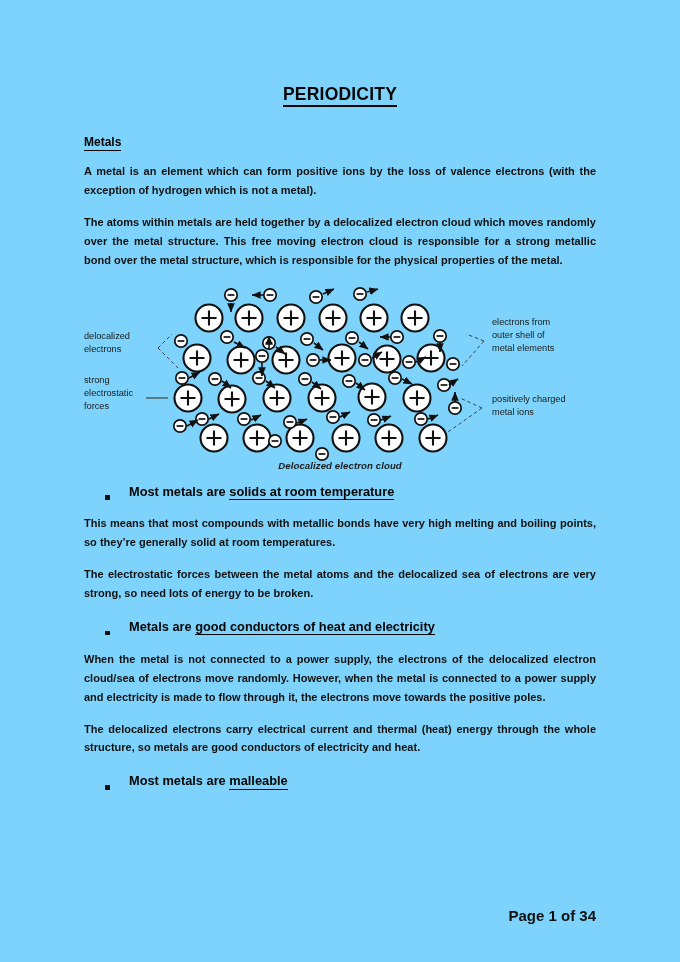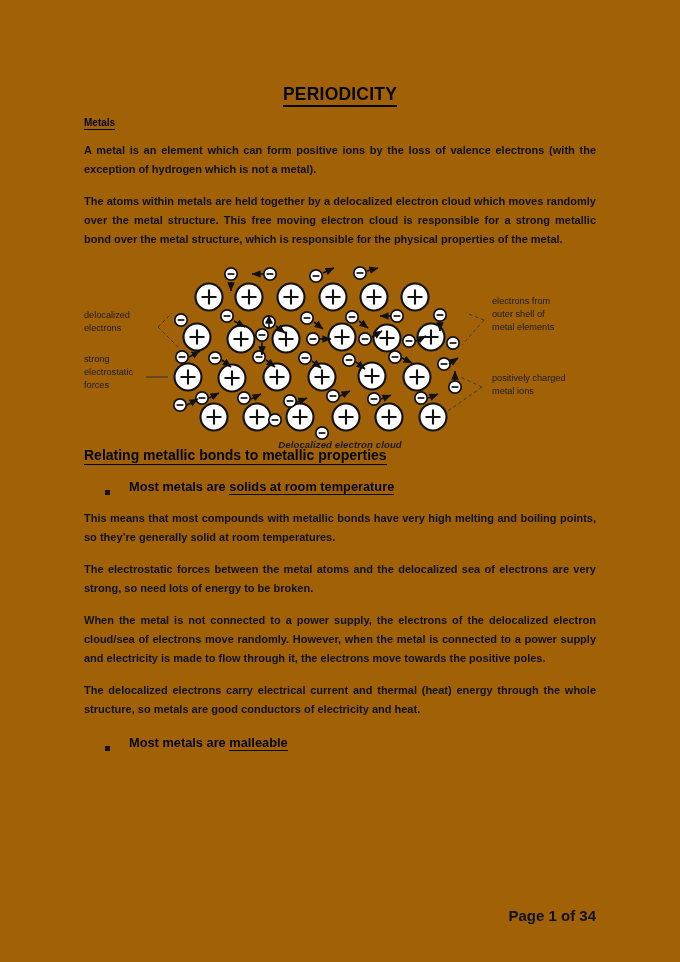--- a/index.html
+++ b/index.html
@@ -11,21 +11,21 @@
     width: 680px;
     height: 962px;
     font-family: "Liberation Sans", sans-serif;
     color: #101010;
     position: relative;
     overflow: hidden;
   }
   .page {
     position: absolute;
     inset: 0;
-    background: #a16207;
+    background: #7dd3fc;
     padding: 0;
   }
   .content {
     position: absolute;
     left: 84px;
     top: 0;
     width: 512px;
   }
 
   
@@ -38,23 +38,23 @@
     padding-top: 84px;
     color: #050505;
   }
   .doc-title span {
     border-bottom: 2.2px solid #050505;
     padding-bottom: 1px;
   }
 
   
   .h2 {
-    font-size: 10px;
-    font-weight: bold;
-    margin: 12px 0 0 0;
+    font-size: 12px;
+    font-weight: bold;
+    margin: 30px 0 0 0;
     color: #050505;
   }
   .h2 span {
     border-bottom: 1.8px solid #050505;
     padding-bottom: 1px;
   }
   .h3 {
     font-size: 14px;
     font-weight: bold;
     margin: 0;
@@ -455,31 +455,34 @@
           <text x="408" y="52">outer shell of</text>
           <text x="408" y="65">metal elements</text>
 
           <text x="408" y="116">positively charged</text>
           <text x="408" y="129">metal ions</text>
         </g>
       </svg>
       <div class="figcaption">Delocalized electron cloud</div>
     </div>
 
-    <h3 class="h3"><span>Relating metallic bonds to metallic properties</span></h3>
 
     <div class="bullet-row">
       <span class="bullet-mark"><i></i></span>
       <span class="bullet-text"><span>Most metals are </span><u>solids at room temperature</u></span>
     </div>
 
     <p class="para">This means that most compounds with metallic bonds have very high melting and boiling points, so they’re generally solid at room temperatures.</p>
 
     <p class="para"><span>The </span><b>electrostatic forces</b><span> between the metal atoms and the delocalized sea of electrons are </span><b>very strong,</b><span> so need lots of energy to be broken.</span></p>
 
+    <div class="bullet-row">
+      <span class="bullet-mark"><i></i></span>
+      <span class="bullet-text"><span>Metals are </span><u>good conductors of heat and electricity</u></span>
+    </div>
 
     <p class="para">When the metal is not connected to a power supply, the electrons of the delocalized electron cloud/sea of electrons move randomly. However, when the metal is connected to a power supply and electricity is made to flow through it, the electrons move towards the positive poles.</p>
 
     <p class="para"><span>The </span><b>delocalized electrons</b><span> carry </span><b>electrical current</b><span> and thermal (heat) energy through the whole structure, so metals are good conductors of electricity and heat.</span></p>
 
     <div class="bullet-row">
       <span class="bullet-mark"><i></i></span>
       <span class="bullet-text"><span>Most metals are </span><u>malleable</u></span>
     </div>
 

